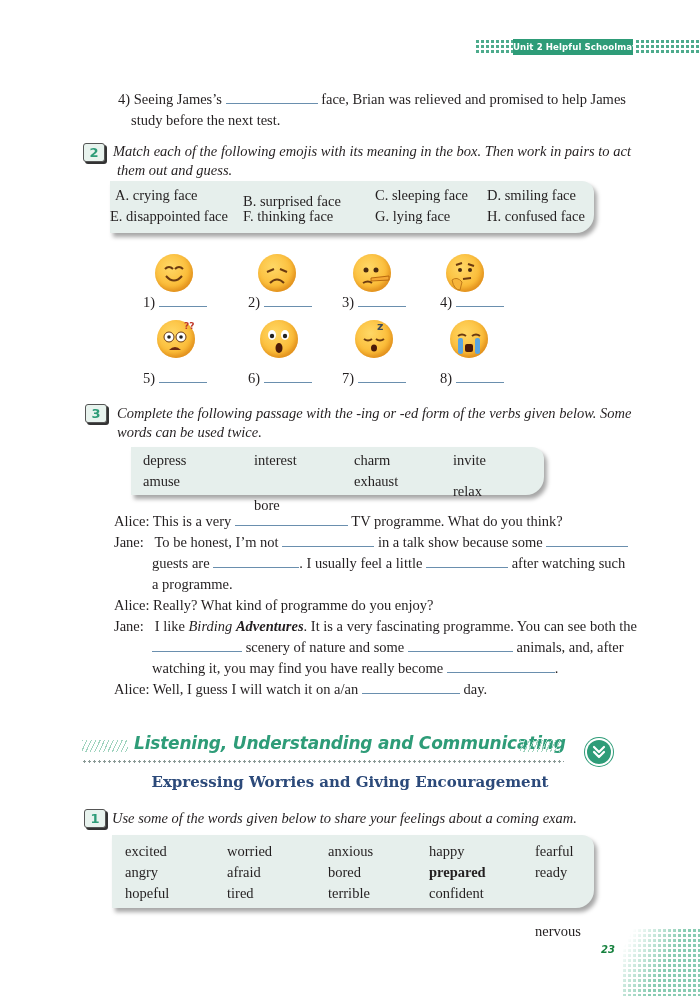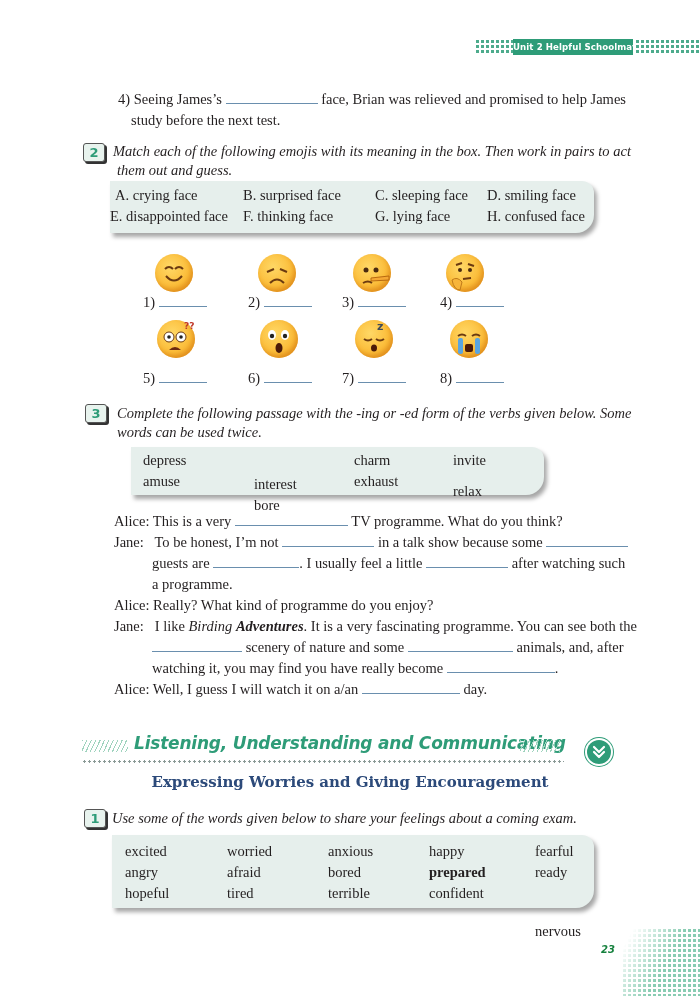--- a/index.html
+++ b/index.html
@@ -72,21 +72,21 @@
   <span>face, Brian was relieved and promised to help James</span>
 </div>
 <div class="abs line" style="left:131px;top:110px;">study before the next test.</div>
 
 <div class="abs badge" style="left:83px;top:143px;">2</div>
 <div class="abs instr line" style="left:113px;top:141px;">Match each of the following emojis with its meaning in the box. Then work in pairs to act</div>
 <div class="abs instr line" style="left:117px;top:160px;">them out and guess.</div>
 
 <div class="abs wordbox" style="left:110px;top:181px;width:484px;height:52px;">
   <span class="cell" style="left:5px;top:6px;">A. crying face</span>
-  <span class="cell" style="left:133px;top:6px;">B. surprised face</span>
+  <span class="cell" style="left:133px;top:12px;">B. surprised face</span>
   <span class="cell" style="left:265px;top:6px;">C. sleeping face</span>
   <span class="cell" style="left:377px;top:6px;">D. smiling face</span>
   <span class="cell" style="left:0;top:27px;">E. disappointed face</span>
   <span class="cell" style="left:133px;top:27px;">F. thinking face</span>
   <span class="cell" style="left:265px;top:27px;">G. lying face</span>
   <span class="cell" style="left:377px;top:27px;">H. confused face</span>
 </div>
 
 <div class="abs emoji" style="left:155px;top:254px;">
   <svg width="38" height="38">
@@ -162,21 +162,21 @@
 <div class="abs emo-label" style="left:248px;top:369px;"><span>6)</span> <span class="blank" style="width:48px;"></span></div>
 <div class="abs emo-label" style="left:342px;top:369px;"><span>7)</span> <span class="blank" style="width:48px;"></span></div>
 <div class="abs emo-label" style="left:440px;top:369px;"><span>8)</span> <span class="blank" style="width:48px;"></span></div>
 
 <div class="abs badge" style="left:85px;top:404px;">3</div>
 <div class="abs instr line" style="left:117px;top:403px;">Complete the following passage with the -ing or -ed form of the verbs given below. Some</div>
 <div class="abs instr line" style="left:117px;top:422px;">words can be used twice.</div>
 
 <div class="abs wordbox" style="left:131px;top:447px;width:413px;height:48px;">
   <span class="cell" style="left:12px;top:5px;">depress</span>
-  <span class="cell" style="left:123px;top:5px;margin-top:24px;">interest</span>
+  <span class="cell" style="left:123px;top:5px;">interest</span>
   <span class="cell" style="left:223px;top:5px;">charm</span>
   <span class="cell" style="left:322px;top:5px;">invite</span>
   <span class="cell" style="left:12px;top:26px;">amuse</span>
   <span class="cell" style="left:123px;top:34px;margin-top:16px;">bore</span>
   <span class="cell" style="left:223px;top:26px;">exhaust</span>
   <span class="cell" style="left:322px;top:36px;">relax</span>
 </div>
 
 <div class="abs line" style="left:114px;top:511px;">
   <span>Alice:</span>

